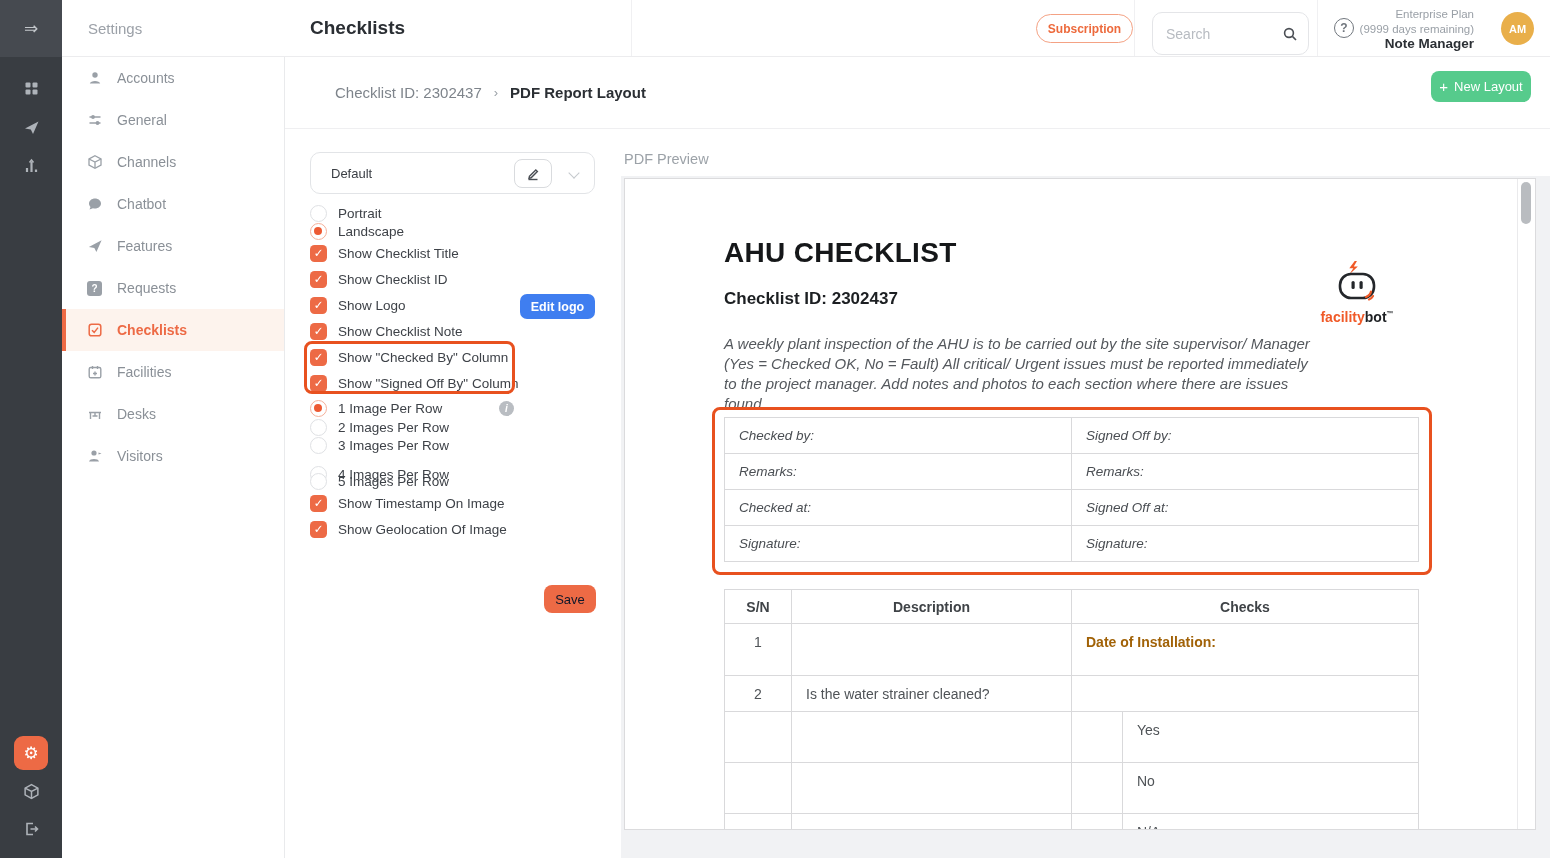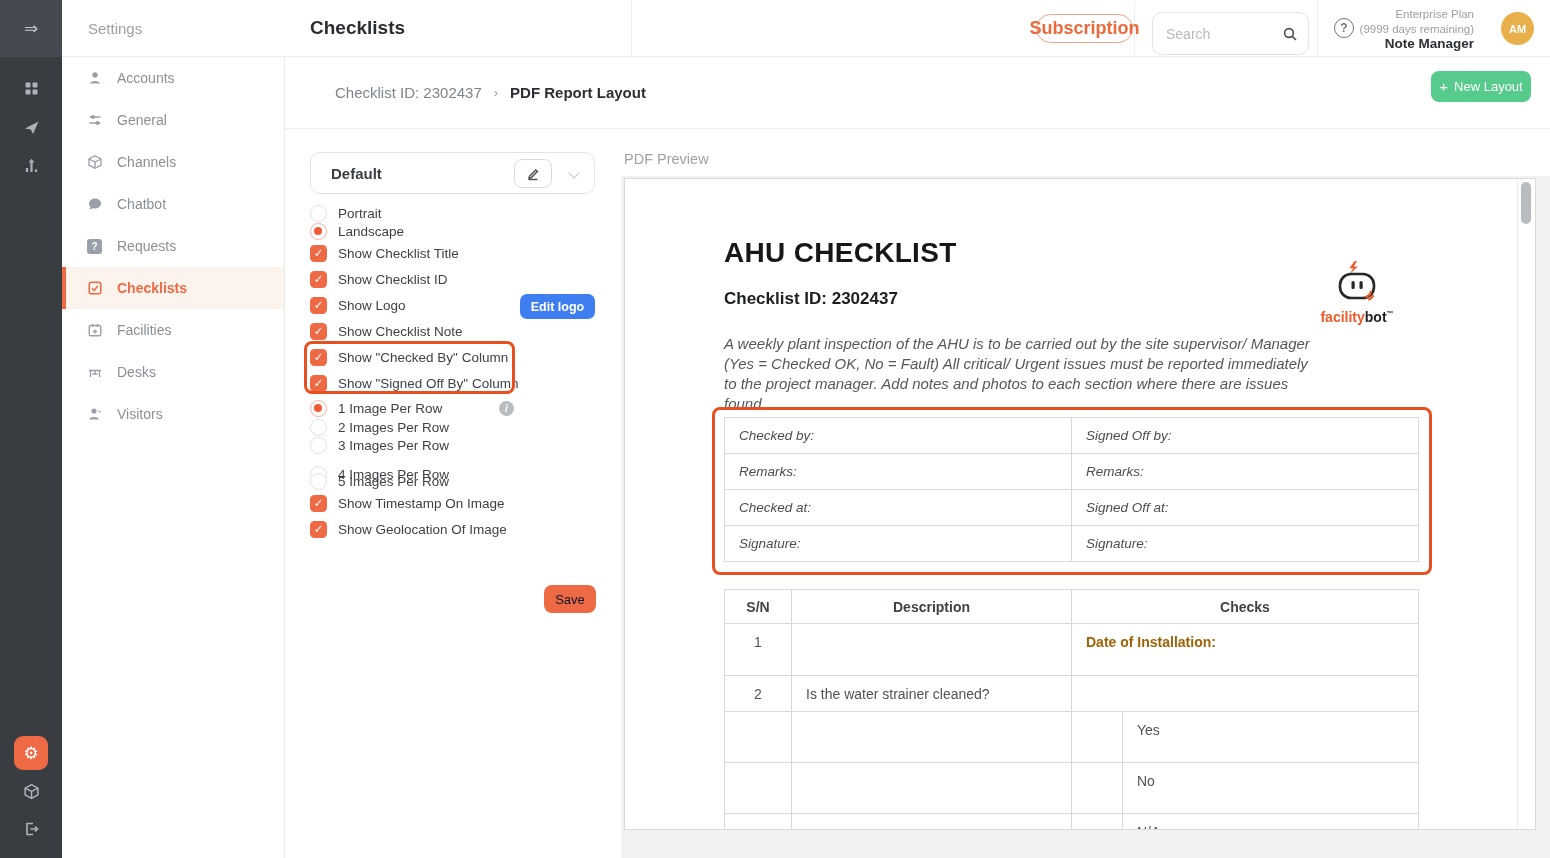--- a/index.html
+++ b/index.html
@@ -15,21 +15,21 @@
   .rail-gear { position:absolute; left:14px; top:736px; width:34px; height:34px; background:#ED6A45;
     border-radius:9px; display:flex; align-items:center; justify-content:center; color:#fff; font-size:17px; }
 
   
   .topbar { position:absolute; left:62px; top:0; width:1488px; height:57px; background:#fff;
     border-bottom:1px solid #ECECEE; z-index:4; }
   .tb-div { position:absolute; top:0; width:1px; height:56px; background:#F0F0F2; }
   .settings-label { position:absolute; left:26px; top:20px; font-size:15px; color:#9CA1A8; }
   .page-title { position:absolute; left:248px; top:17px; font-size:19px; font-weight:bold; color:#2A2E33; }
   .subscription-btn { position:absolute; left:974px; top:14px; width:97px; height:29px; border:1.5px solid #F4A284;
-    border-radius:15px; background:#fff; color:#ED6A3C; font-weight:bold; font-size:18px;
+    border-radius:15px; background:#fff; color:#ED6A3C; font-weight:bold; font-size:12px;
     display:flex; align-items:center; justify-content:center; cursor:pointer; }
   .search-box { position:absolute; left:1090px; top:12px; width:157px; height:43px; border:1px solid #E4E5E8;
     border-radius:10px; display:flex; align-items:center; padding:0 10px 0 13px; }
   .search-box input { border:none; outline:none; flex:1; font-size:14px; color:#3A3E44;
     font-family:inherit; min-width:0; }
   .search-box input::placeholder { color:#B7BBC1; }
   .help-circle { position:absolute; left:1272px; top:18px; width:20px; height:20px; border:1.6px solid #70767D;
     border-radius:50%; color:#70767D; font-size:12px; font-weight:bold; display:flex; align-items:center;
     justify-content:center; cursor:pointer; }
   .help-circle::after { content:"?"; }
@@ -60,21 +60,21 @@
   .bc-sep { color:#9CA2A8; font-size:13px; }
   .bc-current { color:#2B2F34; font-weight:bold; }
   .main-divider { position:absolute; left:0; top:71px; width:1265px; height:1px; background:#EFEFF1; }
   .new-layout-btn { position:absolute; left:1146px; top:14px; width:100px; height:31px; background:#56CB8C;
     border:none; border-radius:8px; color:#fff; font-size:13px; display:flex; align-items:center;
     justify-content:center; gap:6px; cursor:pointer; font-family:inherit; }
 
   
   .layout-select { position:absolute; left:25px; top:95px; width:285px; height:42px; border:1px solid #E2E4E7;
     border-radius:10px; background:#fff; display:flex; align-items:center; padding-left:20px; cursor:pointer; }
-  .layout-select .val { font-size:15px; font-weight:bold; color:#3A3E44; }
+  .layout-select .val { font-size:13px; font-weight:normal; color:#3A3E44; }
   .pencil-btn { position:absolute; right:42px; top:6px; width:38px; height:29px; border:1px solid #D9DBDE;
     border-radius:8px; background:#fff; display:flex; align-items:center; justify-content:center;
     color:#4A4E54; cursor:pointer; }
   .chev { position:absolute; right:16px; top:16px; width:8px; height:8px; border-right:1.6px solid #C5C9CD;
     border-bottom:1.6px solid #C5C9CD; transform:rotate(45deg); }
 
   .opt-row { position:absolute; left:25px; height:18px; display:flex; align-items:center; gap:11px;
     font-size:13.5px; color:#3E4248; cursor:pointer; }
   .rd { width:17px; height:17px; border-radius:50%; border:1.5px solid #DFE1E4; background:#fff; flex:0 0 auto; }
   .rd.sel { border-color:#F5B09A; position:relative; }
@@ -229,20 +229,28 @@
     </span>
     <span>Channels</span>
   </div>
   <div class="nav-item">
     <span class="nic">
       <svg width="16" height="16" viewBox="0 0 16 16" fill="currentColor">
           <path d="M8 2.5c3.3 0 6 2.2 6 5s-2.7 5-6 5c-.7 0-1.4-.1-2-.3L2.5 13.5l1-2.6C2.6 10 2 8.8 2 7.5c0-2.8 2.7-5 6-5z"></path>
         </svg>
     </span>
     <span>Chatbot</span>
+  </div>
+  <div class="nav-item">
+    <span class="nic">
+      <svg width="16" height="16" viewBox="0 0 17 17" fill="currentColor">
+          <polygon points="2,9.5 15.5,2.5 10,15 7.8,10.6"></polygon>
+        </svg>
+    </span>
+    <span>Features</span>
   </div>
   <div class="nav-item">
     <span class="nic">
         <span class="q-square"></span>
       </span>
     <span>Requests</span>
   </div>
   <div class="nav-item active">
     <span class="nic">
       <svg width="16" height="16" viewBox="0 0 16 16" stroke="currentColor" stroke-width="1.5" fill="none">

